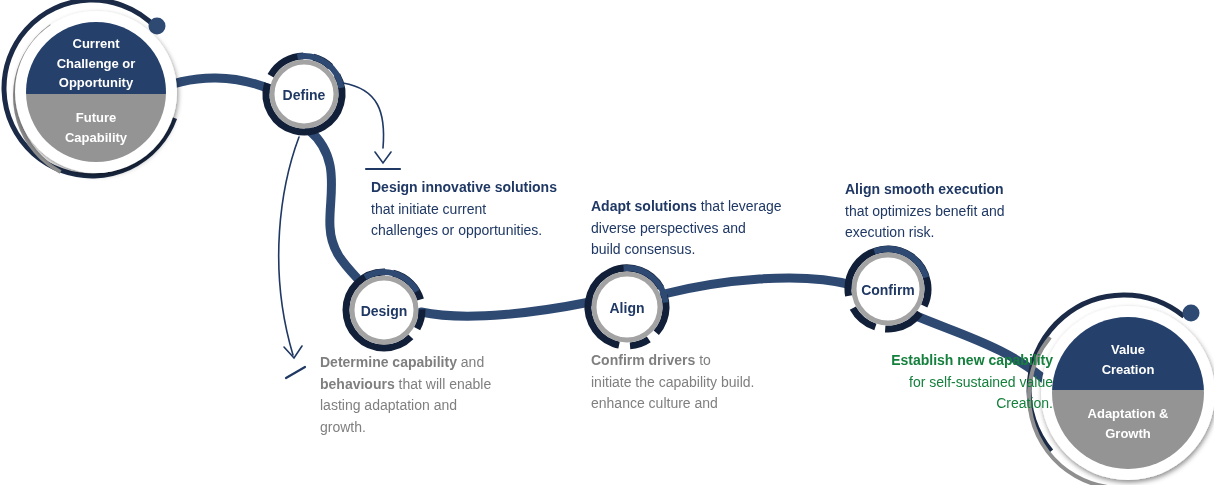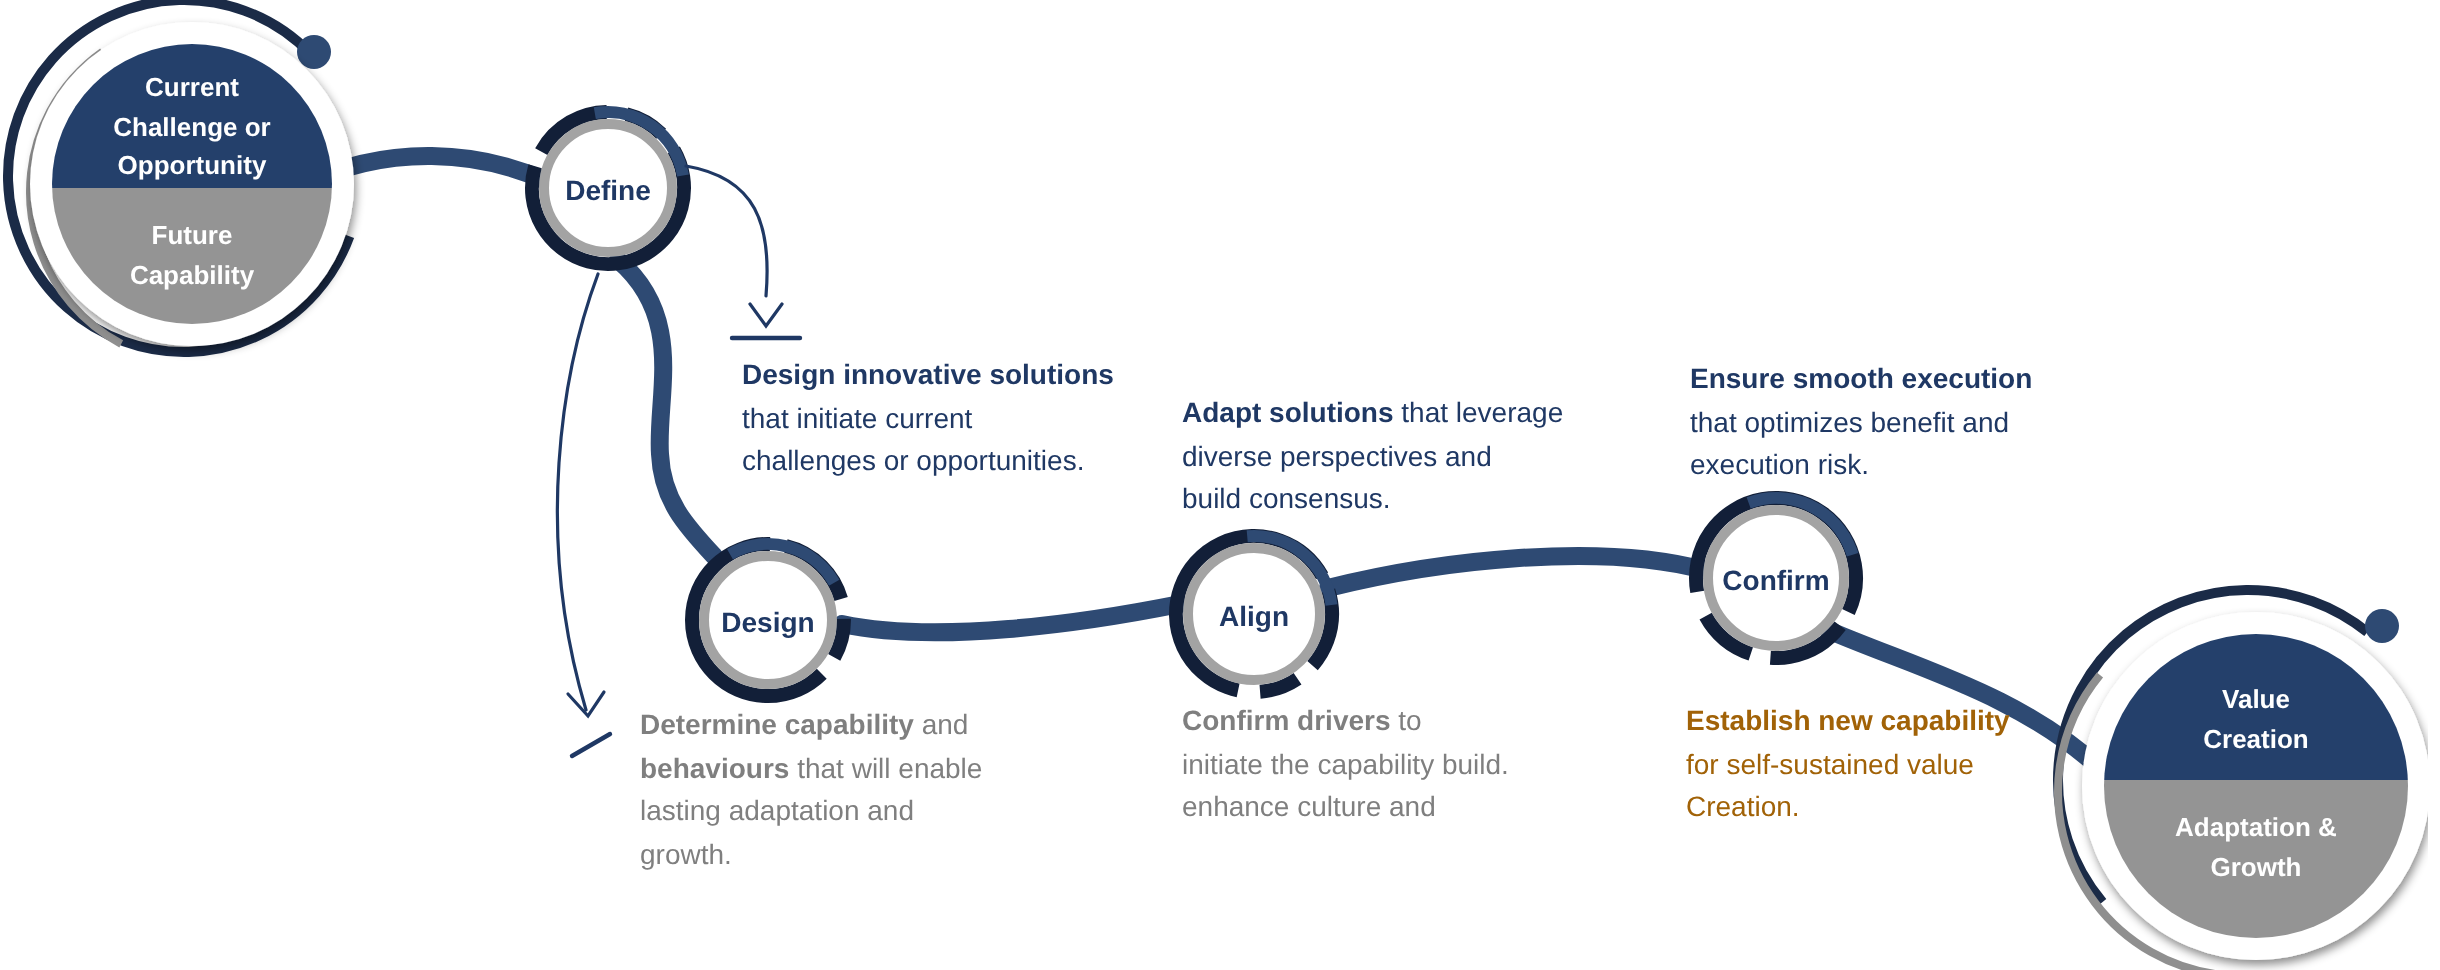--- a/index.html
+++ b/index.html
@@ -112,34 +112,34 @@
       <div><span style="font-weight: 700;">Design innovative solutions</span></div>
       <div><span>that initiate current</span></div>
       <div><span>challenges or opportunities.</span></div>
     </div>
   <div class="note" style="left: 591px; top: 196px; width: 220px; color: rgb(31, 56, 100);">
       <div><span style="font-weight: 700;">Adapt solutions</span><span> that leverage</span></div>
       <div><span>diverse perspectives and</span></div>
       <div><span>build consensus.</span></div>
     </div>
   <div class="note" style="left: 845px; top: 179px; width: 220px; color: rgb(31, 56, 100);">
-      <div><span style="font-weight: 700;">Ensure smooth execution</span></div>
+      <div><span style="font-weight: 700;">Align smooth execution</span></div>
       <div><span>that optimizes benefit and</span></div>
       <div><span>execution risk.</span></div>
     </div>
   <div class="note" style="left: 320px; top: 352px; width: 210px; color: rgb(127, 127, 127);">
       <div><span style="font-weight: 700;">Determine capability</span><span> and</span></div>
       <div><span style="font-weight: 700;">behaviours</span><span> that will enable</span></div>
       <div><span>lasting adaptation and</span></div>
       <div><span>growth.</span></div>
     </div>
   <div class="note" style="left: 591px; top: 350px; width: 210px; color: rgb(127, 127, 127);">
       <div><span style="font-weight: 700;">Confirm drivers</span><span> to</span></div>
       <div><span>initiate the capability build.</span></div>
       <div><span>enhance culture and</span></div>
     </div>
-  <div class="note" style="left: 843px; top: 350px; width: 210px; color: #a16207;">
+  <div class="note" style="left: 843px; top: 350px; width: 210px; color: #15803d; text-align: right;">
       <div><span style="font-weight: 700;">Establish new capability</span></div>
       <div><span>for self-sustained value</span></div>
       <div><span>Creation.</span></div>
     </div>
 
 </div>
 
 </body></html>

